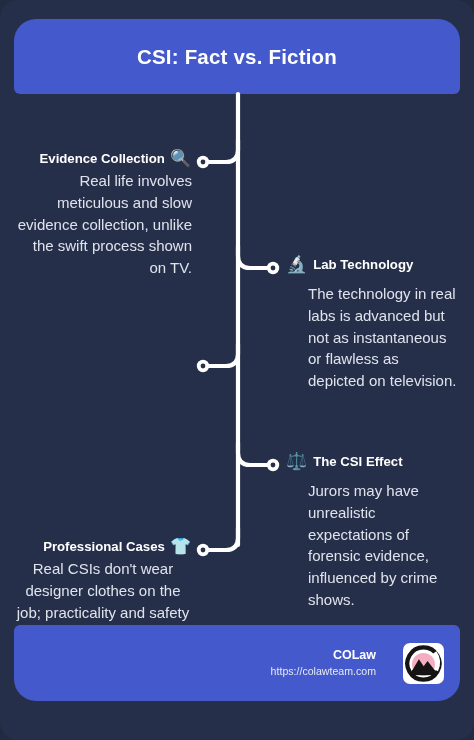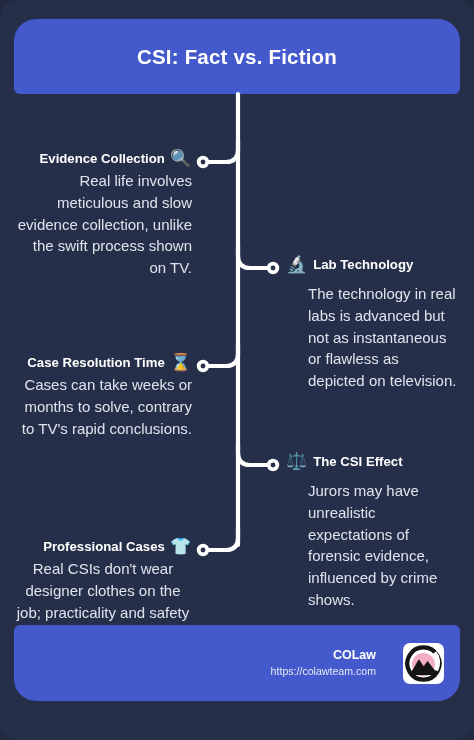--- a/index.html
+++ b/index.html
@@ -123,27 +123,20 @@
   </div>
 
   <div class="item right" style="left:286px;top:256px;width:172px;">
     <div class="head">
       <span class="emoji">🔬</span>
       <span class="title">Lab Technology</span>
     </div>
     <div class="desc" style="padding-left:22px;">The technology in real labs is advanced but not as instantaneous or flawless as depicted on television.</div>
   </div>
 
-  <div class="item left" style="left:14px;top:354px;width:178px;">
-    <div class="head">
-      <span class="title">Case Resolution Time</span>
-      <span class="emoji">⌛</span>
-    </div>
-    <div class="desc">Cases can take weeks or months to solve, contrary to TV's rapid conclusions.</div>
-  </div>
 
   <div class="item right" style="left:286px;top:453px;width:172px;">
     <div class="head">
       <span class="emoji">⚖️</span>
       <span class="title">The CSI Effect</span>
     </div>
     <div class="desc" style="padding-left:22px;">Jurors may have unrealistic expectations of forensic evidence, influenced by crime shows.</div>
   </div>
 
   <div class="item left centered" style="left:14px;top:538px;width:178px;">

